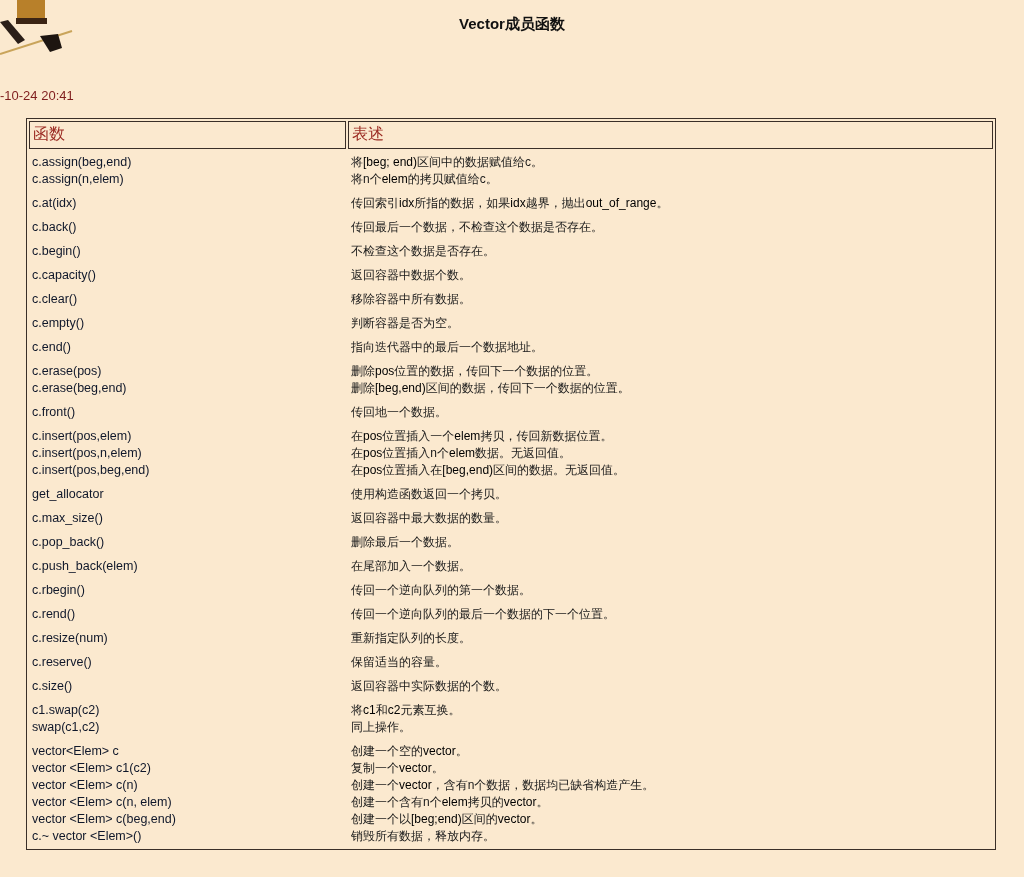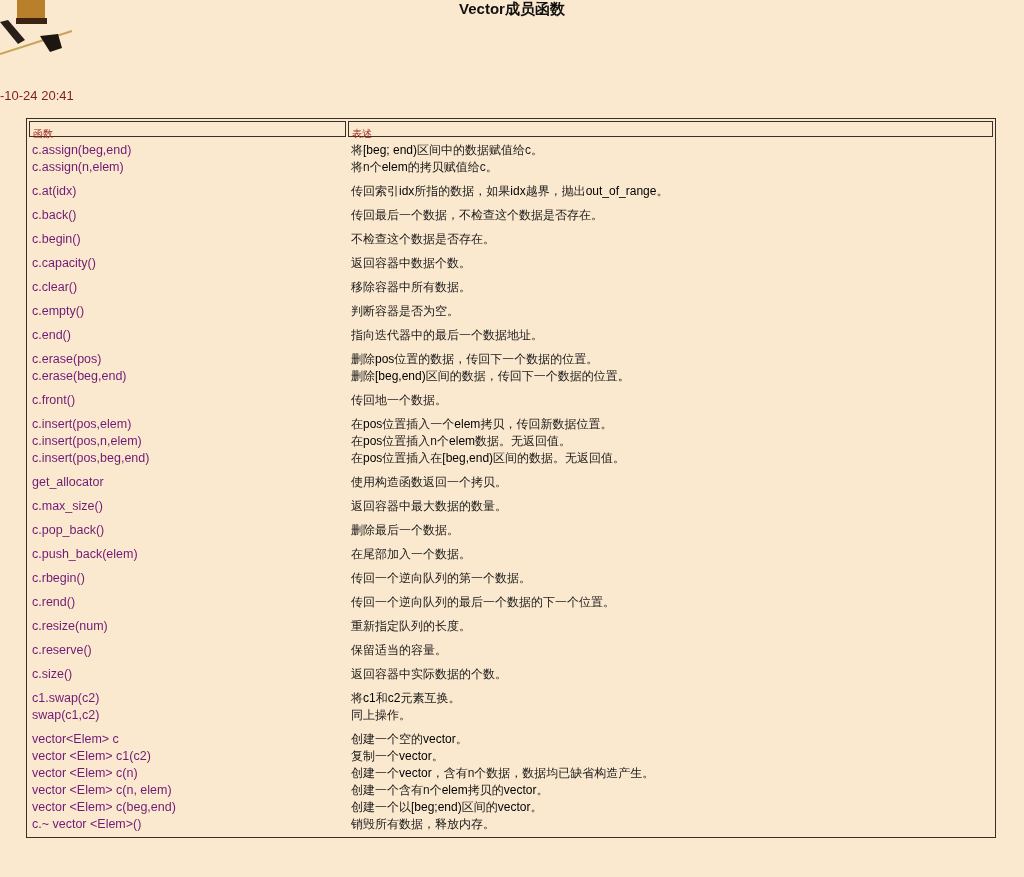--- a/index.html
+++ b/index.html
@@ -4,43 +4,43 @@
 <style>
   html, body { margin:0; padding:0; }
   body {
     width:1024px; height:877px; overflow:hidden;
     background:#fbe9cf;
     font-family:"Liberation Sans", "DejaVu Sans", sans-serif;
     position:relative;
   }
   .logo { position:absolute; left:0; top:0; width:80px; height:60px; }
   .title {
-    position:absolute; left:0; right:0; top:0; text-align:center;
+    position:absolute; left:0; right:0; top:15px; text-align:center;
     font-weight:bold; font-size:15px; color:#111;
   }
   .timestamp {
     position:absolute; left:0; top:88px; font-size:13px; color:#7f1d1d;
   }
   .table {
     position:absolute; left:26px; top:118px; width:970px;
     border:1px solid #3a2f28; border-collapse:separate; border-spacing:0;
     box-sizing:border-box;
   }
   .hdr { display:flex; padding:2px; gap:2px; }
   .hdr .hc {
-    border:1px solid #3a2f28; height:16px; line-height:24px;
-    padding-left:3px; font-size:10px; color:#9b2a22; box-sizing:border-box;
+    border:1px solid #3a2f28; height:28px; line-height:24px;
+    padding-left:3px; font-size:16px; color:#9b2a22; box-sizing:border-box;
   }
   .hc.c1 { width:317px; }
   .hc.c2 { flex:1; }
   .row { display:flex; padding:3px 0 4px 0; }
   .row .fn { width:320px; padding-left:5px; box-sizing:border-box; }
   .row .desc { flex:1; padding-left:4px; }
   .line { font-size:12.5px; line-height:17px; height:17px; white-space:nowrap; }
-  .fn .line { color:#701a75; }
+  .fn .line { color:#0f172a; }
   .desc .line { color:#1a1a1a; font-size:12px; }
   .red { color:#000000; }
 </style>
 </head>
 <body>
 
 <div class="logo">
   <svg width="80" height="60" viewBox="0 0 80 60">
     <rect x="17" y="0" width="28" height="22" fill="#b8802a"></rect>
     <rect x="16" y="18" width="31" height="6" fill="#3b2414"></rect>

